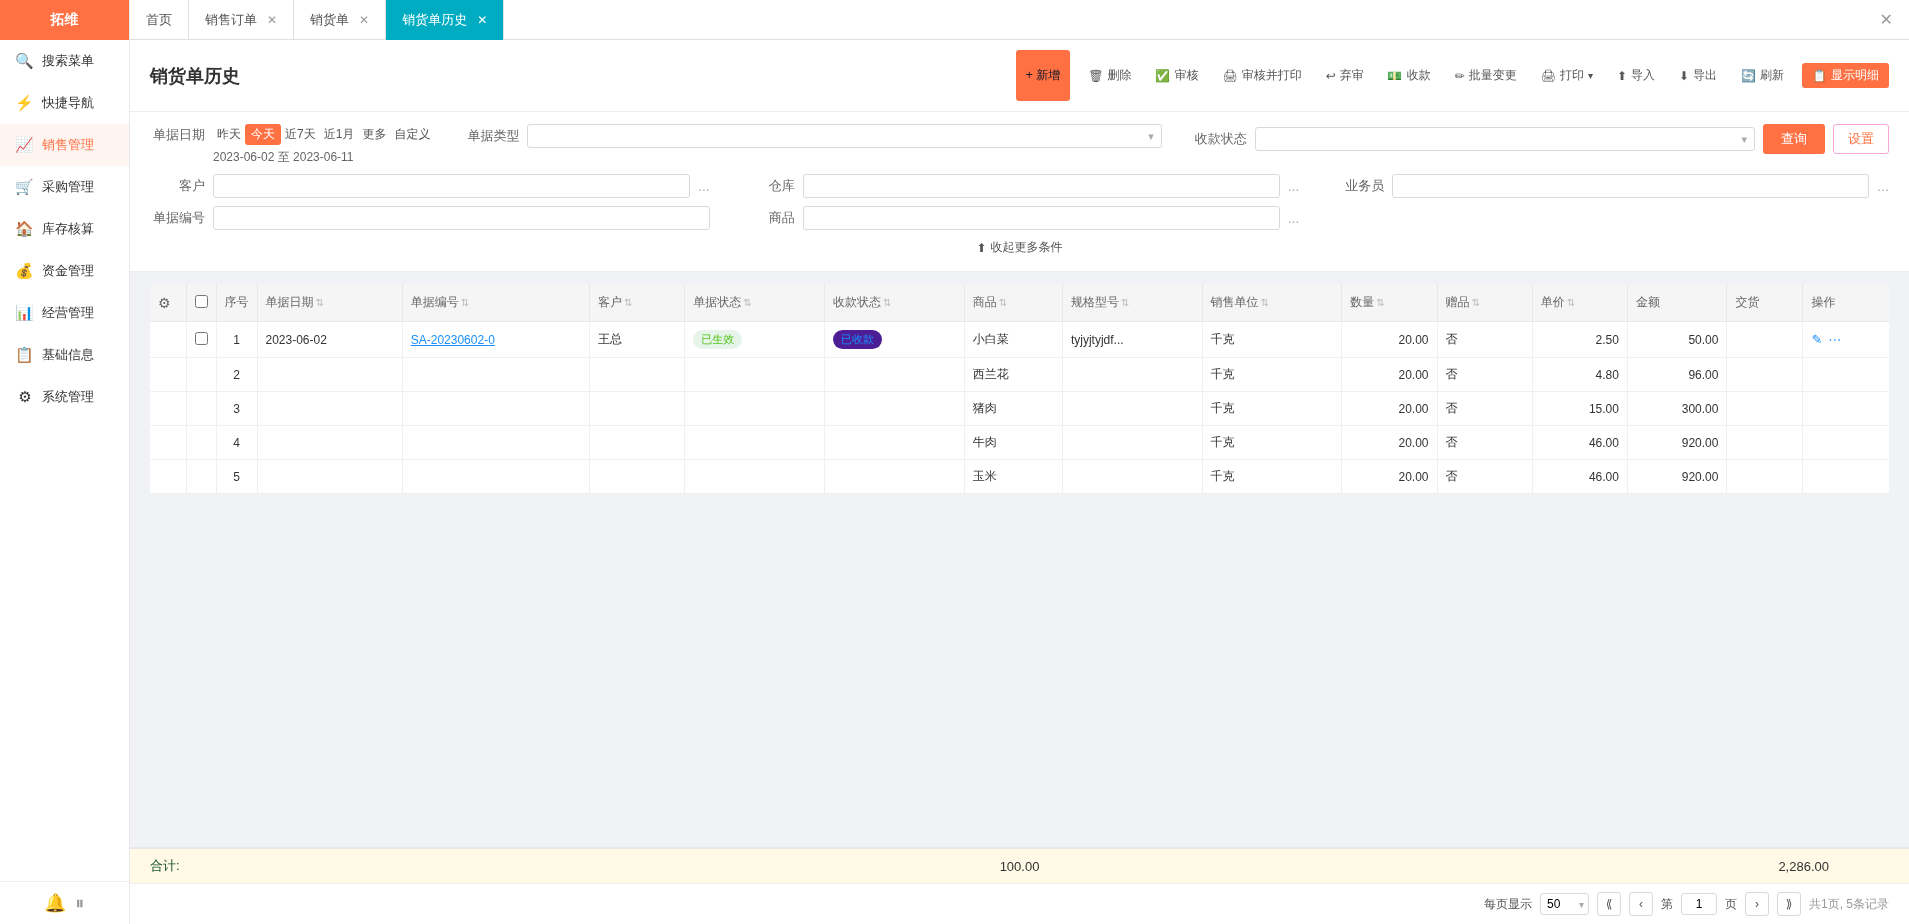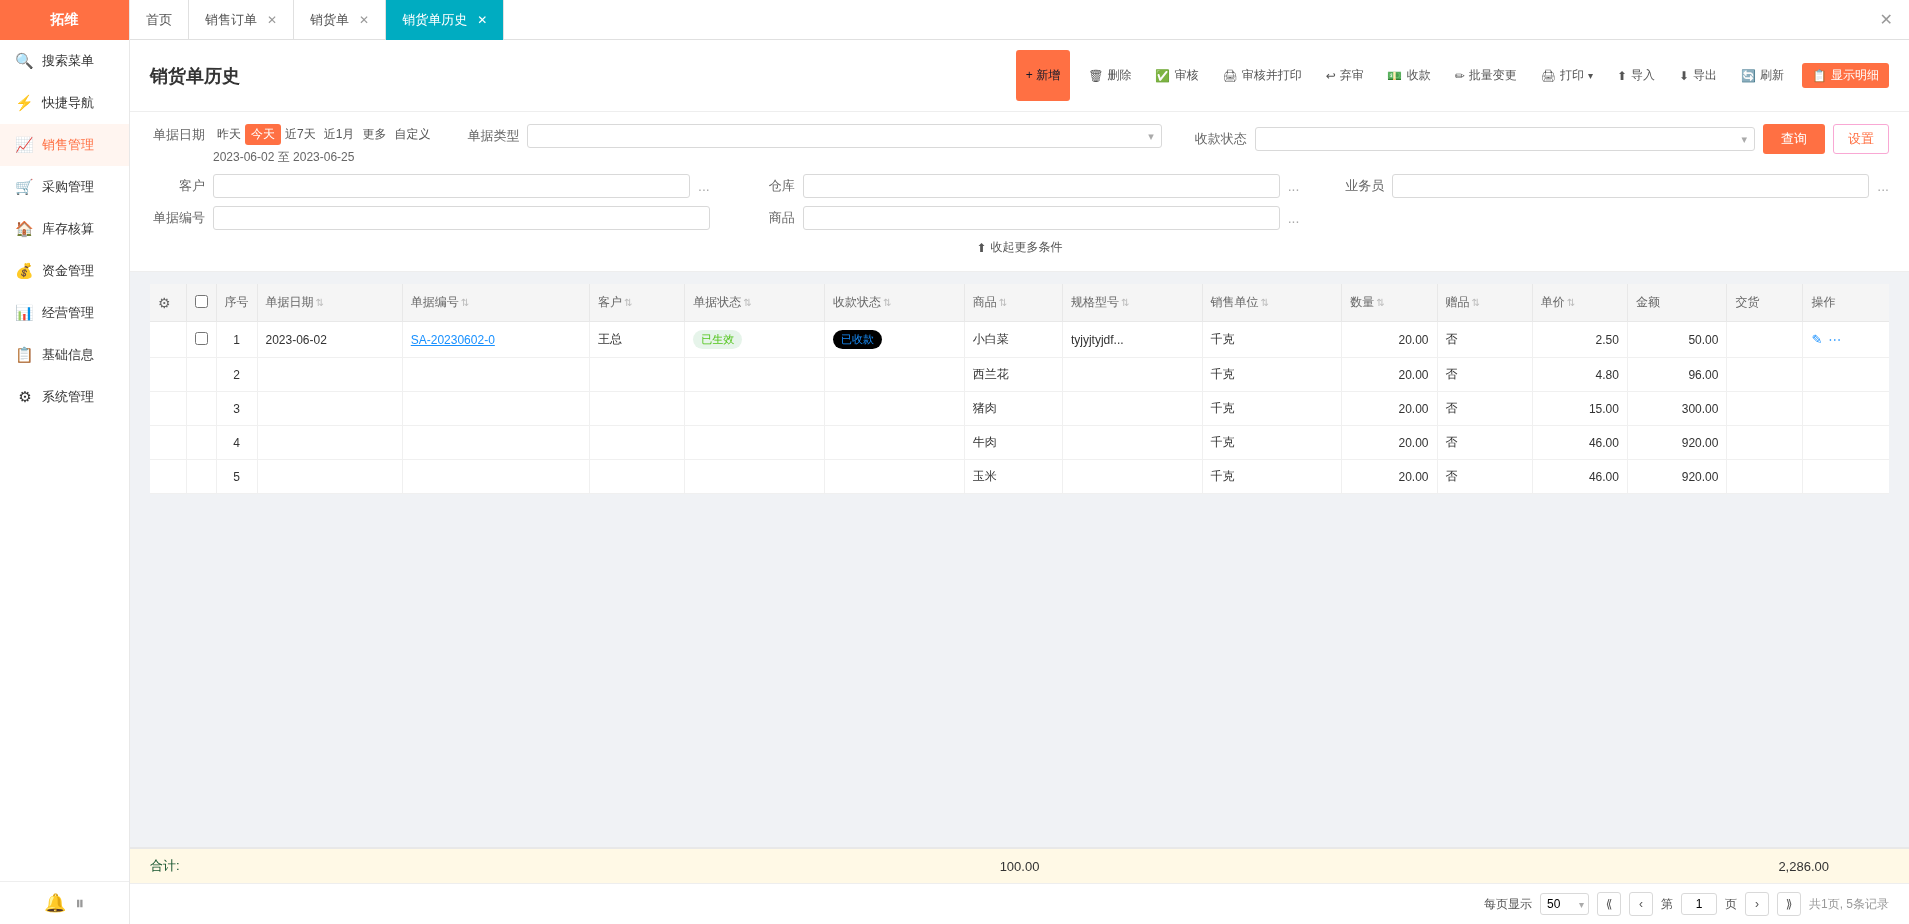--- a/index.html
+++ b/index.html
@@ -54,21 +54,21 @@
     .data-table { width: 100%; border-collapse: collapse; background: #fff; font-size: 12px; }
     .data-table thead tr { background: #f5f5f5; }
     .data-table th { padding: 10px 8px; text-align: left; color: #666; border-bottom: 1px solid #e8e8e8; border-right: 1px solid #e8e8e8; white-space: nowrap; font-weight: normal; position: relative; }
     .data-table th:last-child { border-right: none; }
     .data-table td { padding: 8px 8px; border-bottom: 1px solid #f0f0f0; border-right: 1px solid #f0f0f0; color: #333; white-space: nowrap; }
     .data-table td:last-child { border-right: none; }
     .col-sort { display: flex; align-items: center; gap: 2px; }
     .sort-icon { font-size: 10px; color: #bbb; }
     .badge { display: inline-block; padding: 2px 8px; border-radius: 10px; font-size: 11px; }
     .badge-green { background: #e6f4ea; color: #52c41a; }
-    .badge-blue { background: #000000; color: #1890ff; }
+    .badge-blue { background: #4c1d95; color: #1890ff; }
     .row-actions { display: flex; align-items: center; gap: 6px; }
     .row-action-btn { cursor: pointer; color: #1890ff; font-size: 13px; }
     .settings-col { width: 36px; text-align: center; }
     .checkbox-col { width: 30px; text-align: center; }
     .no-col { width: 36px; text-align: center; color: #999; }
     input[type="checkbox"] { cursor: pointer; }
 
     
     .table-footer { background: #fff; border-top: 2px solid #e8e8e8; }
     .summary-row { display: flex; align-items: center; padding: 8px 20px; background: #fff9e6; }
@@ -225,21 +225,21 @@
             <div class="date-quick">
               <span class="date-quick-btn">昨天</span>
               <span class="date-quick-btn active">今天</span>
               <span class="date-quick-btn">近7天</span>
               <span class="date-quick-btn">近1月</span>
               <span class="date-quick-btn">更多</span>
               <span class="date-quick-btn">自定义</span>
             </div>
           </div>
           <div style="margin-left:63px;">
-            <span class="date-range">2023-06-02 至 2023-06-25</span>
+            <span class="date-range">2023-06-02 至 2023-06-11</span>
           </div>
         </div>
 
         <div class="filter-item" style="flex:1; gap:8px;">
           <span class="filter-label">单据类型</span>
           <div class="filter-select-wrap" style="flex:1;">
             <select class="filter-select" style="width:100%;min-width:180px;">
               <option value=""></option>
             </select>
           </div>

